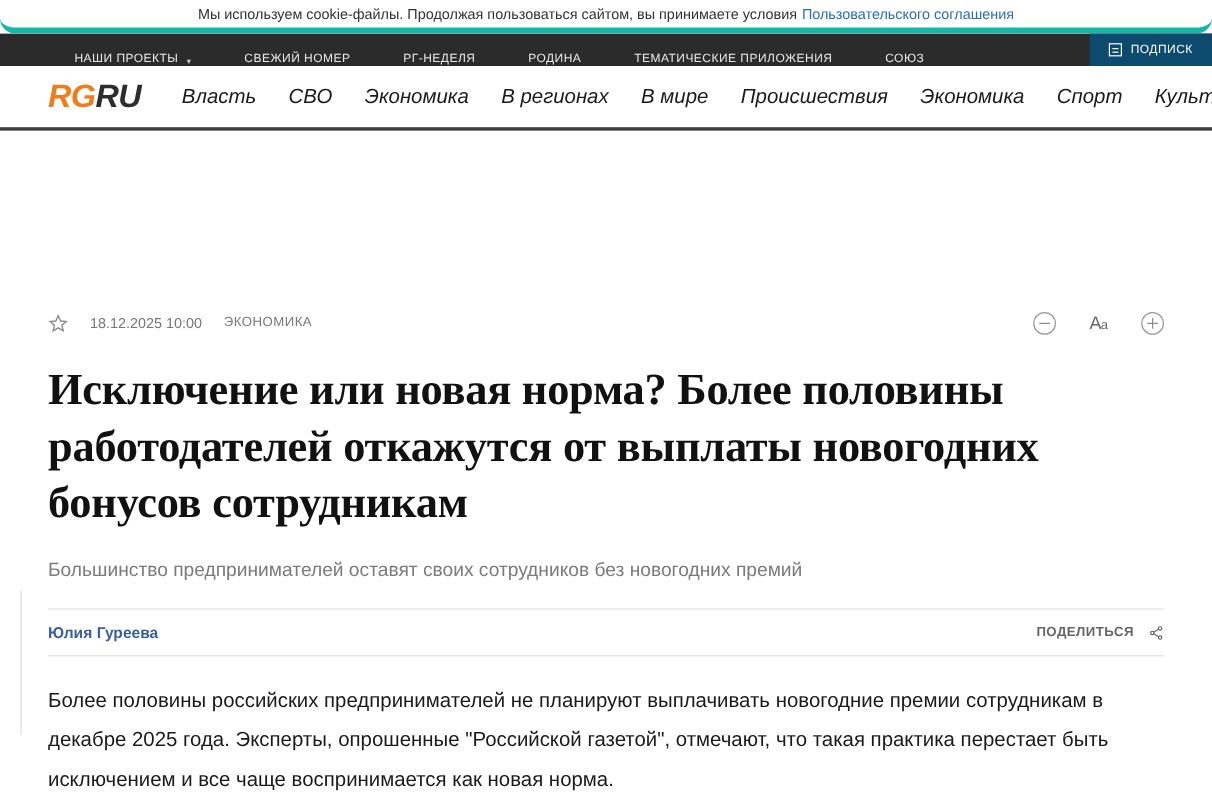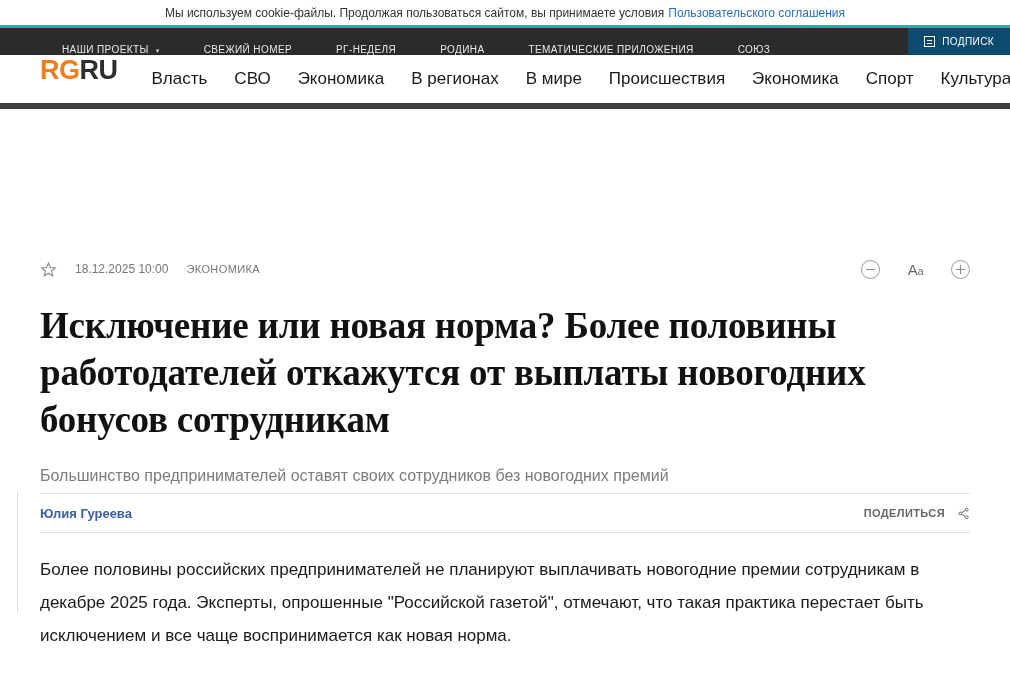--- a/index.html
+++ b/index.html
@@ -14,21 +14,22 @@
 
   
   .cookie-bar {
     height: 28px;
     background: #ffffff;
     display: flex;
     align-items: center;
     justify-content: center;
     font-size: 12px;
     color: #333;
-    border-bottom: 3px solid #14b8a6;
+    border-bottom: 5px solid #14b8a6;
+    border-radius: 13px;
   }
   .cookie-bar .ctext { white-space: nowrap; }
   .cookie-bar a {
     color: #2a6ebb;
     text-decoration: none;
     margin-left: 4px;
   }
 
   
   .topnav {
@@ -95,22 +96,24 @@
     background: #fff;
   }
   .subscribe .news-ico::before { top: 3px; }
   .subscribe .news-ico::after  { top: 6px; }
 
   
   .header {
     height: 54px;
     background: #ffffff;
     display: flex;
+    align-items: center;
     padding-left: 40px;
-    border-bottom: 6px solid #404040;
+    border-bottom: 3px solid #404040;
+    font-style: italic;
   }
   .logo {
     font-size: 27px;
     font-weight: 700;
     letter-spacing: -.5px;
     margin-right: 34px;
     white-space: nowrap;
   }
   .logo .rg { color: #f07c1a; }
   .logo .ru { color: #2d2d2d; }
@@ -198,21 +201,21 @@
     max-width: 900px;
   }
   .lead {
     font-size: 16px;
     line-height: 22px;
     color: #7b7b7b;
     margin-top: 22px;
     max-width: 900px;
   }
   .author-row {
-    margin-top: 6px;
+    margin-top: 20px;
     border-top: 1px solid #e2e2e2;
     border-bottom: 1px solid #e2e2e2;
     height: 40px;
     display: flex;
     align-items: center;
     gap: 32px;
   }
   .author {
     font-size: 13px;
     font-weight: 700;

